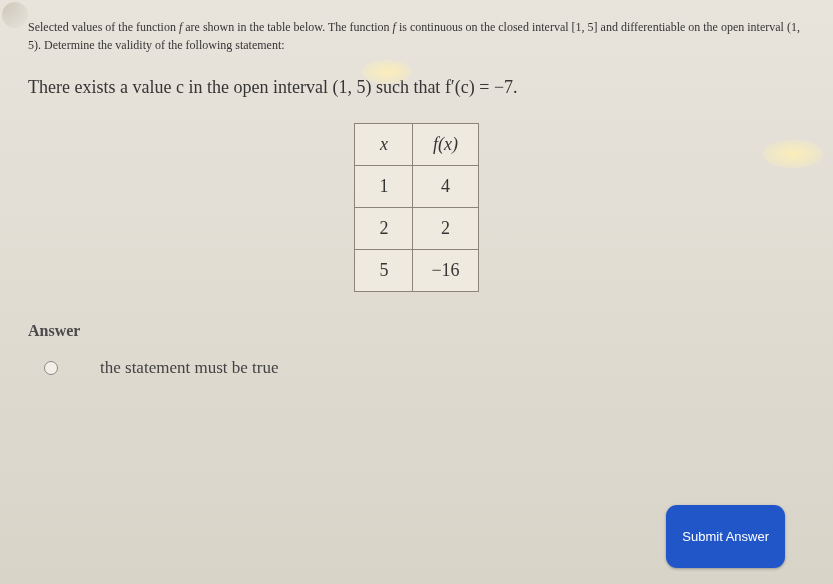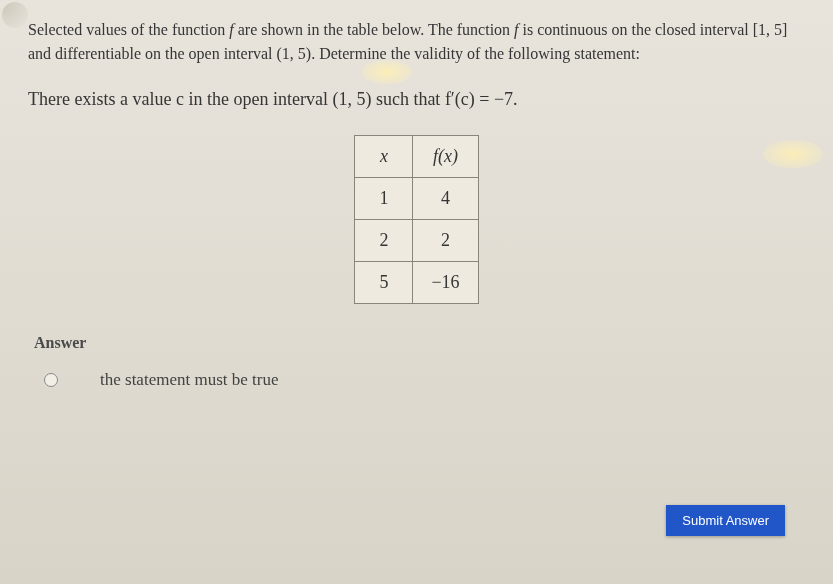--- a/index.html
+++ b/index.html
@@ -7,21 +7,21 @@
       font-family: Georgia, 'Times New Roman', serif;
       background: linear-gradient(to bottom, #e8e4dc, #d8d4c8);
       width: 833px;
       height: 584px;
       padding: 18px 28px;
       color: #2a2a2a;
       position: relative;
       overflow: hidden;
     }
     .problem-text {
-      font-size: 16px;
+      font-size: 12px;
       line-height: 1.5;
       margin-bottom: 20px;
       color: #353535;
     }
     .problem-text .math-f { font-style: italic; }
     .statement {
       font-size: 18px;
       line-height: 1.5;
       margin-bottom: 22px;
       color: #353535;
@@ -42,21 +42,20 @@
       font-size: 18px;
       min-width: 58px;
       color: #353535;
     }
     td.header { font-style: italic; }
     .answer-heading {
       font-size: 16px;
       font-weight: bold;
       color: #4a4a4a;
       margin-bottom: 18px;
-      margin-left: 6px;
     }
     .options {
       margin-left: 16px;
     }
     .option {
       display: flex;
       align-items: center;
       margin-bottom: 14px;
       font-size: 17px;
       color: #424242;
@@ -72,23 +71,23 @@
       background: #f2efe6;
     }
     .submit-btn {
       position: absolute;
       right: 48px;
       top: 505px;
       background: #2156c9;
       color: #fff;
       font-family: Arial, sans-serif;
       font-size: 13px;
-      padding: 8px 16px;
+      padding: 24px 16px;
       border: none;
-      border-radius: 0;
+      border-radius: 11px;
       box-shadow: 0 1px 3px rgba(0,0,0,0.3);
       cursor: pointer;
     }
     .glare {
       position: absolute;
       background: radial-gradient(ellipse, rgba(255,240,180,0.85), rgba(255,240,180,0));
       pointer-events: none;
     }
     .glare1 { width: 50px; height: 24px; left: 362px; top: 60px; border-radius: 50%; }
     .glare2 { width: 60px; height: 28px; right: 10px; top: 140px; border-radius: 50%; }

